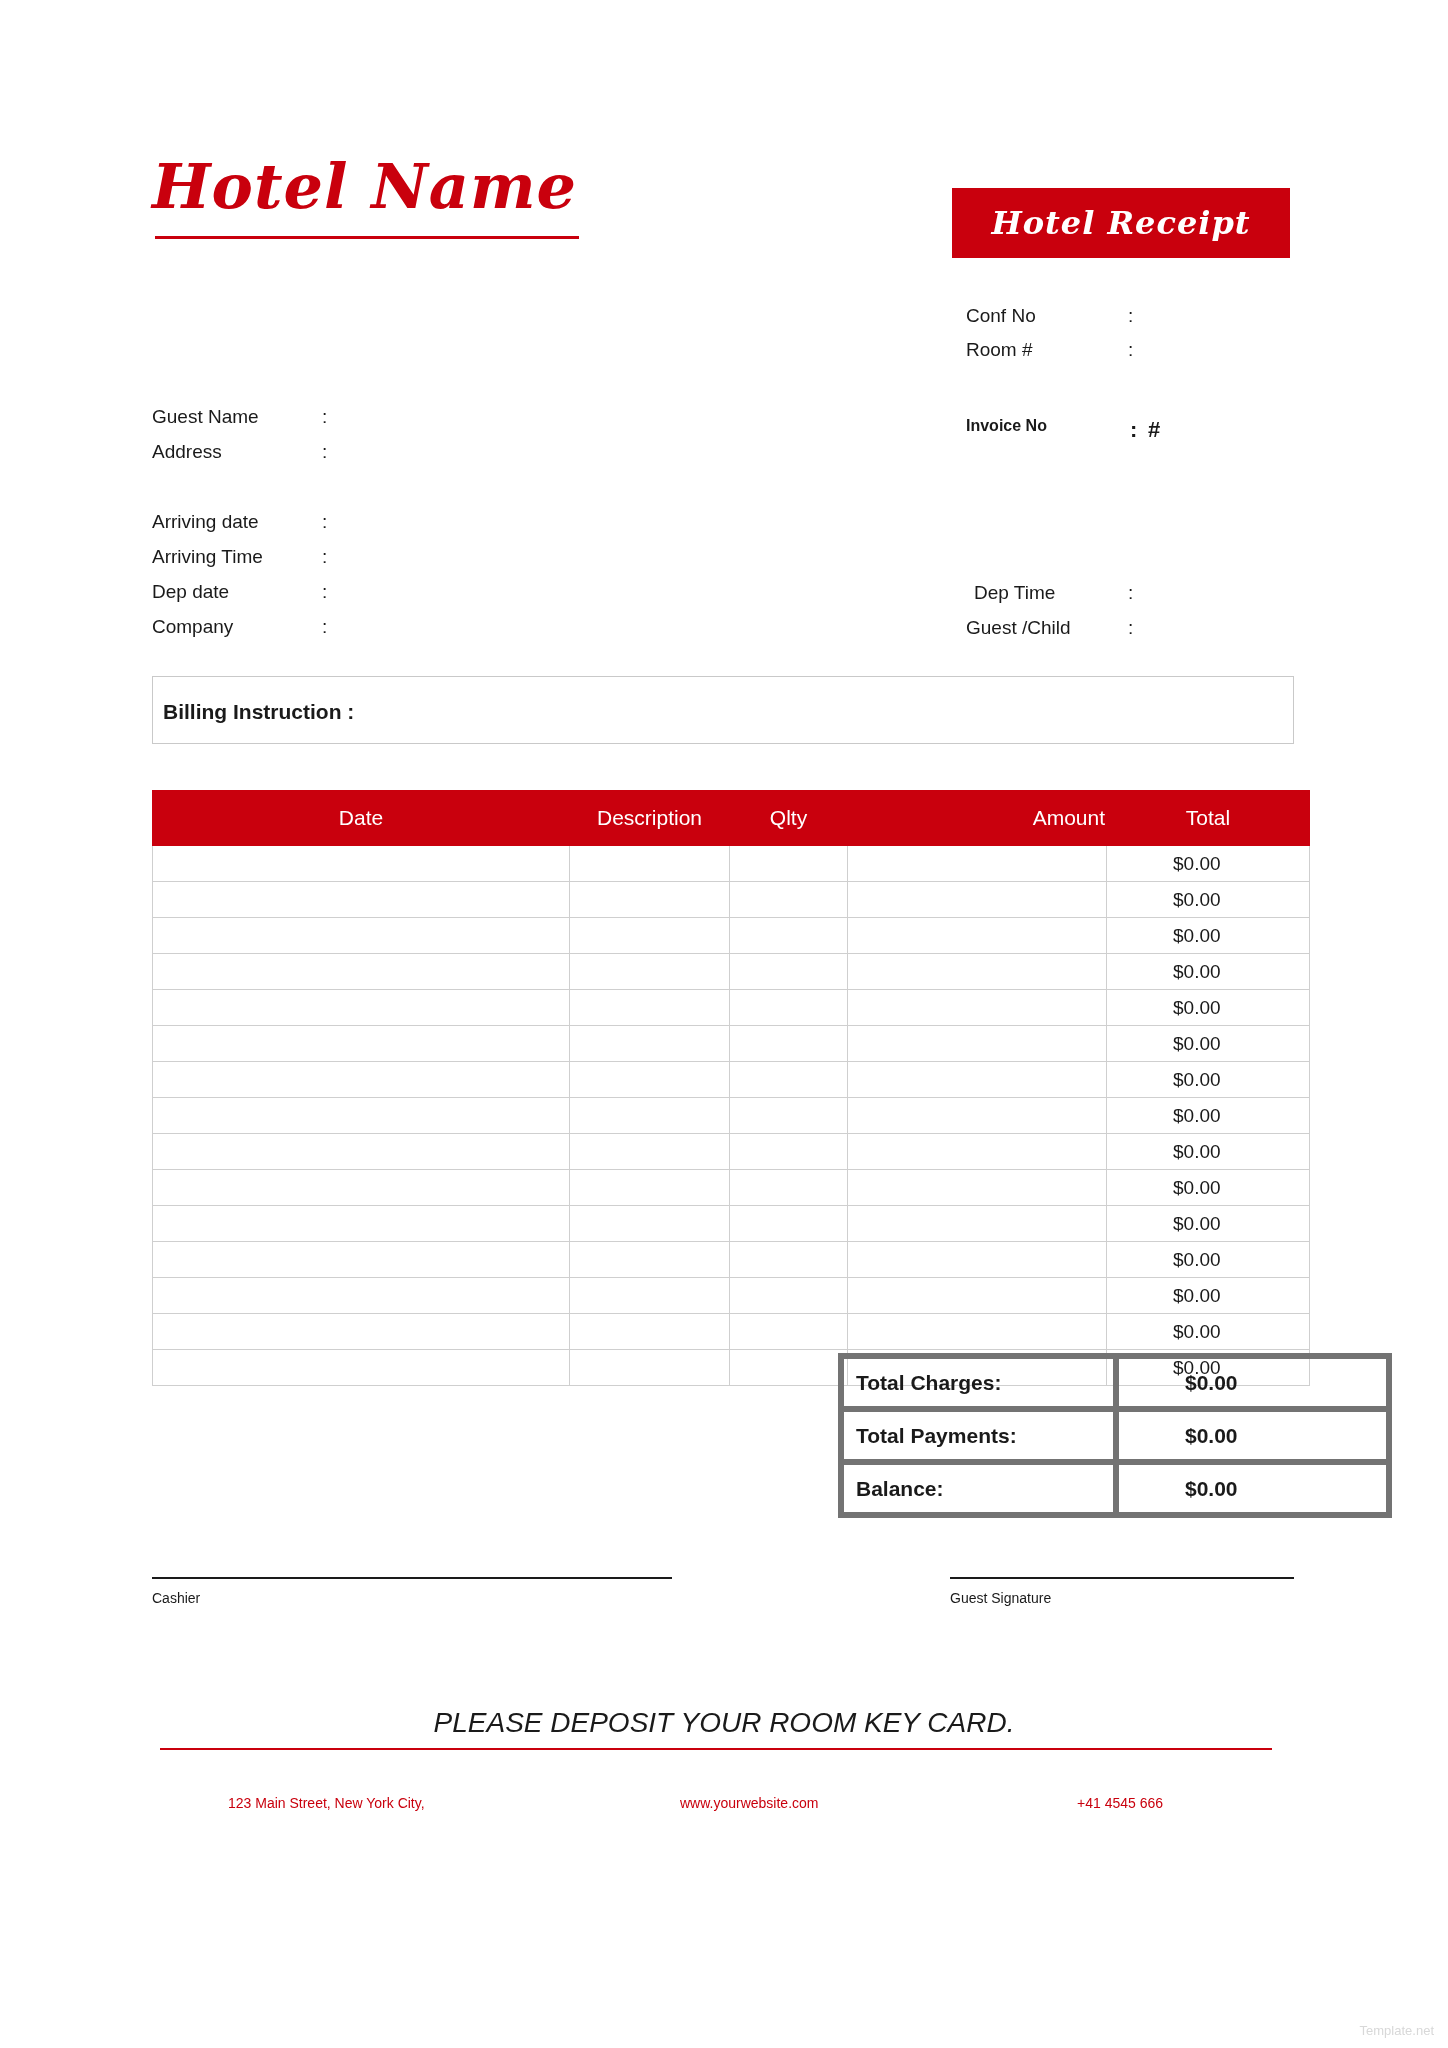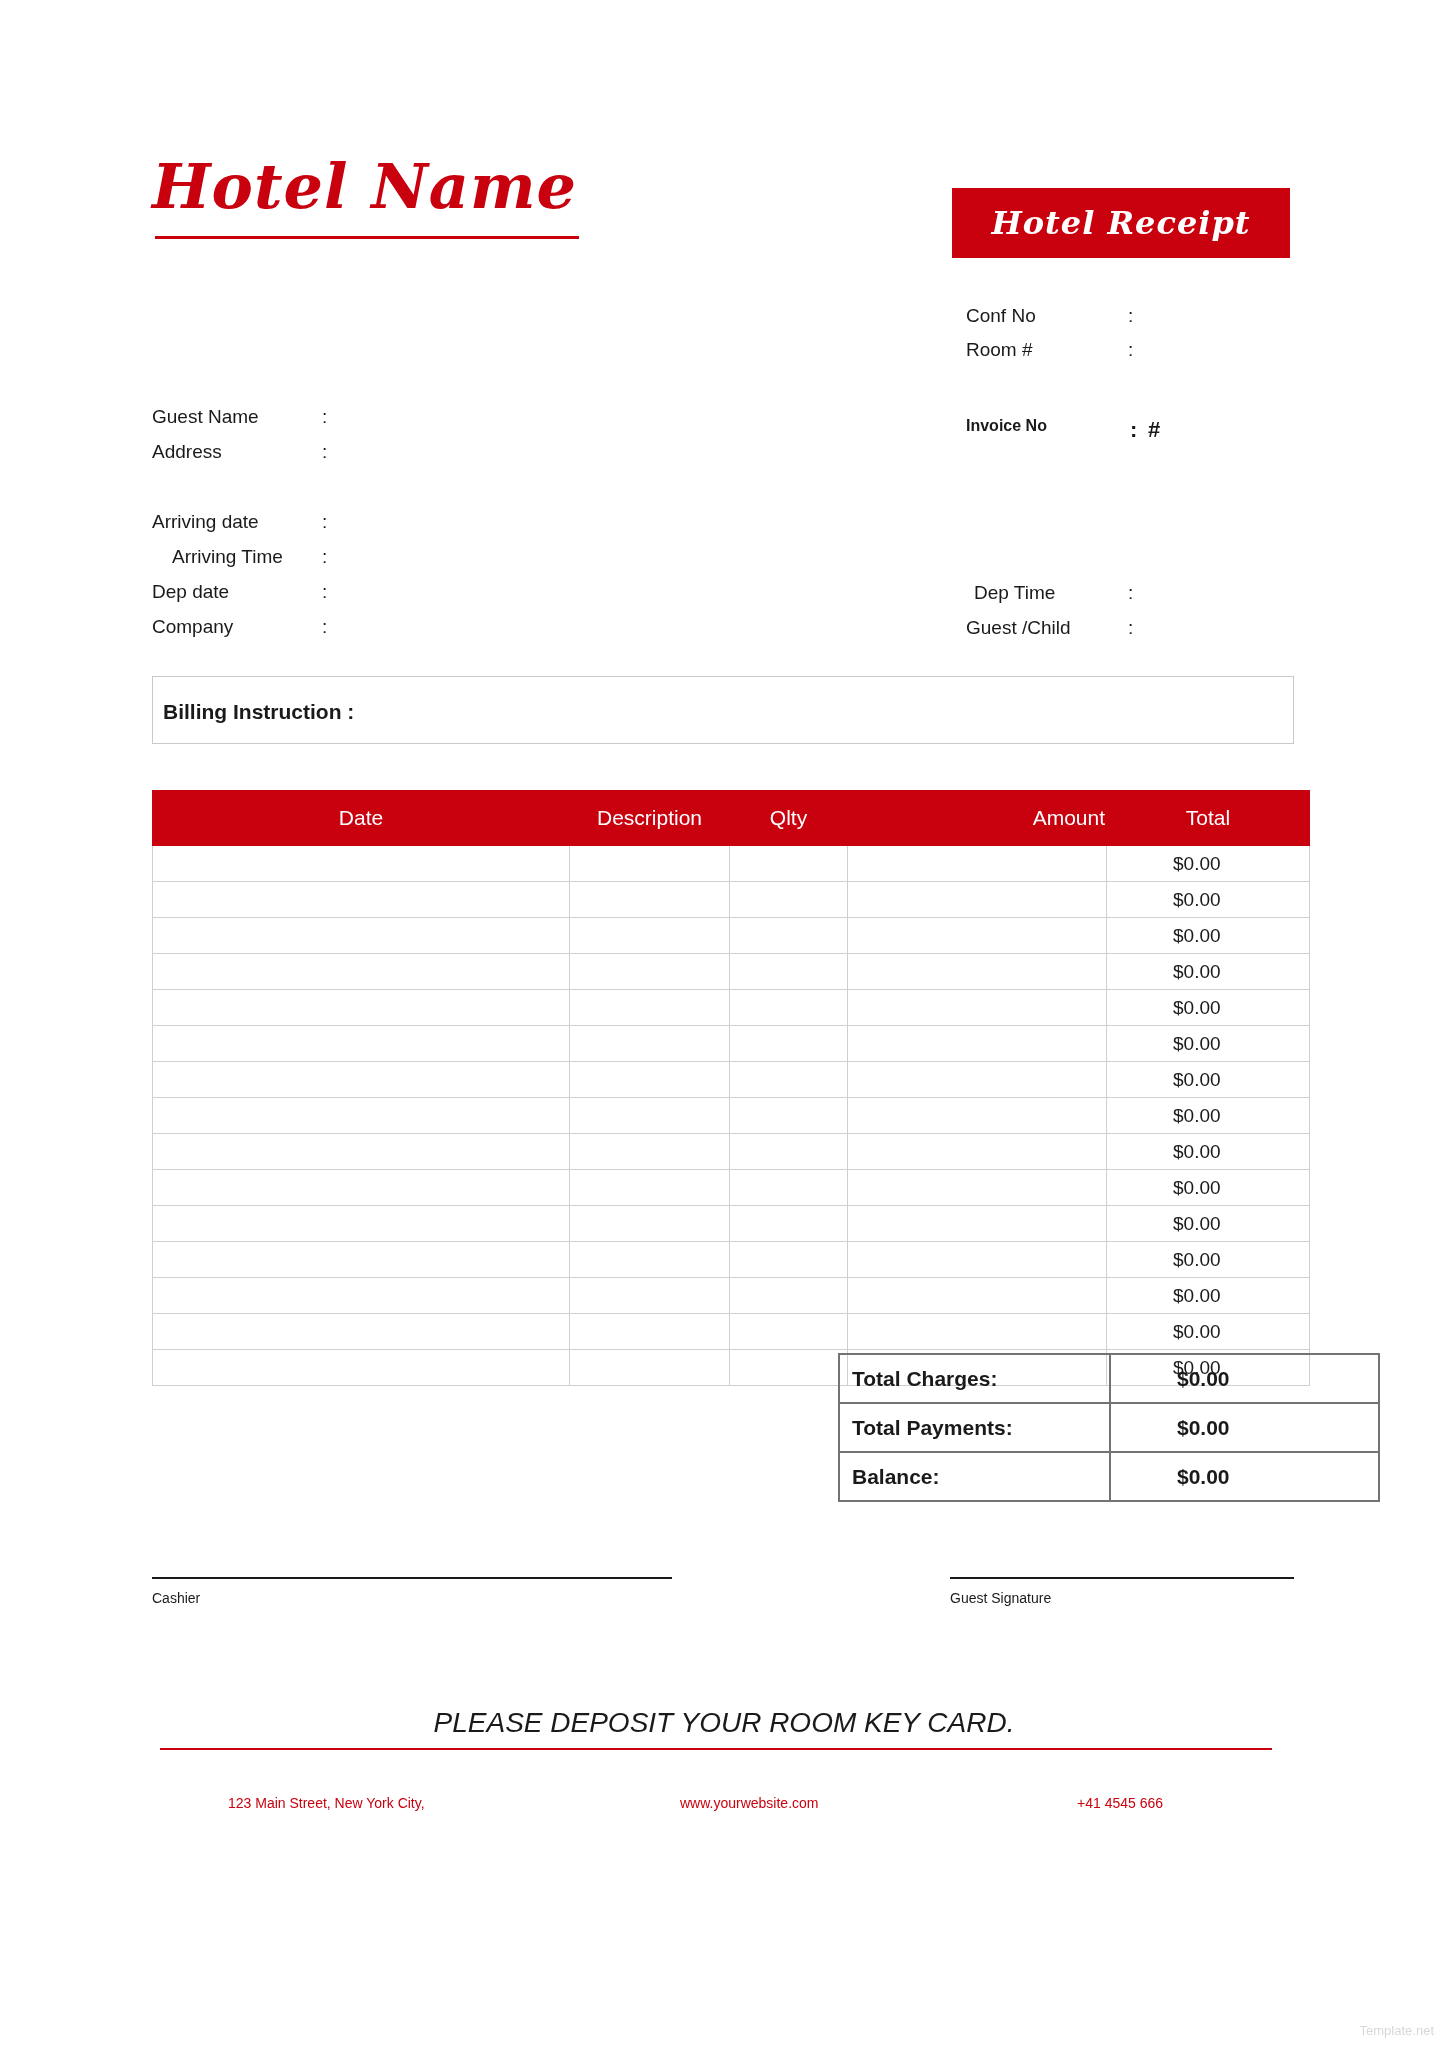--- a/index.html
+++ b/index.html
@@ -132,21 +132,21 @@
   
   .summary {
     position: absolute;
     left: 838px;
     top: 1353px;
     width: 456px;
     border-collapse: collapse;
     table-layout: fixed;
   }
   .summary td {
-    border: 2px solid #737373;
+    border: 6px solid #737373;
     height: 45px;
     font-size: 21px;
     font-weight: bold;
   }
   .sum-label {
     width: 256px;
     padding-left: 12px;
   }
   .sum-value {
     width: 200px;
@@ -232,21 +232,21 @@
   <div class="fl-value" style="left:342px; top:406px;"></div>
 
   <div class="fl-label" style="left:152px; top:441px;">Address</div>
   <div class="fl-colon" style="left:322px; top:441px;">:</div>
   <div class="fl-value" style="left:342px; top:441px;"></div>
 
   <div class="fl-label" style="left:152px; top:511px;">Arriving date</div>
   <div class="fl-colon" style="left:322px; top:511px;">:</div>
   <div class="fl-value" style="left:342px; top:511px;"></div>
 
-  <div class="fl-label" style="left:152px; top:546px;margin-left:20px;">Arriving Time</div>
+  <div class="fl-label" style="left:152px; top:546px;">Arriving Time</div>
   <div class="fl-colon" style="left:322px; top:546px;">:</div>
   <div class="fl-value" style="left:342px; top:546px;"></div>
 
   <div class="fl-label" style="left:152px; top:581px;">Dep date</div>
   <div class="fl-colon" style="left:322px; top:581px;">:</div>
   <div class="fl-value" style="left:342px; top:581px;"></div>
 
   <div class="fl-label" style="left:152px; top:616px;">Company</div>
   <div class="fl-colon" style="left:322px; top:616px;">:</div>
   <div class="fl-value" style="left:342px; top:616px;"></div>

